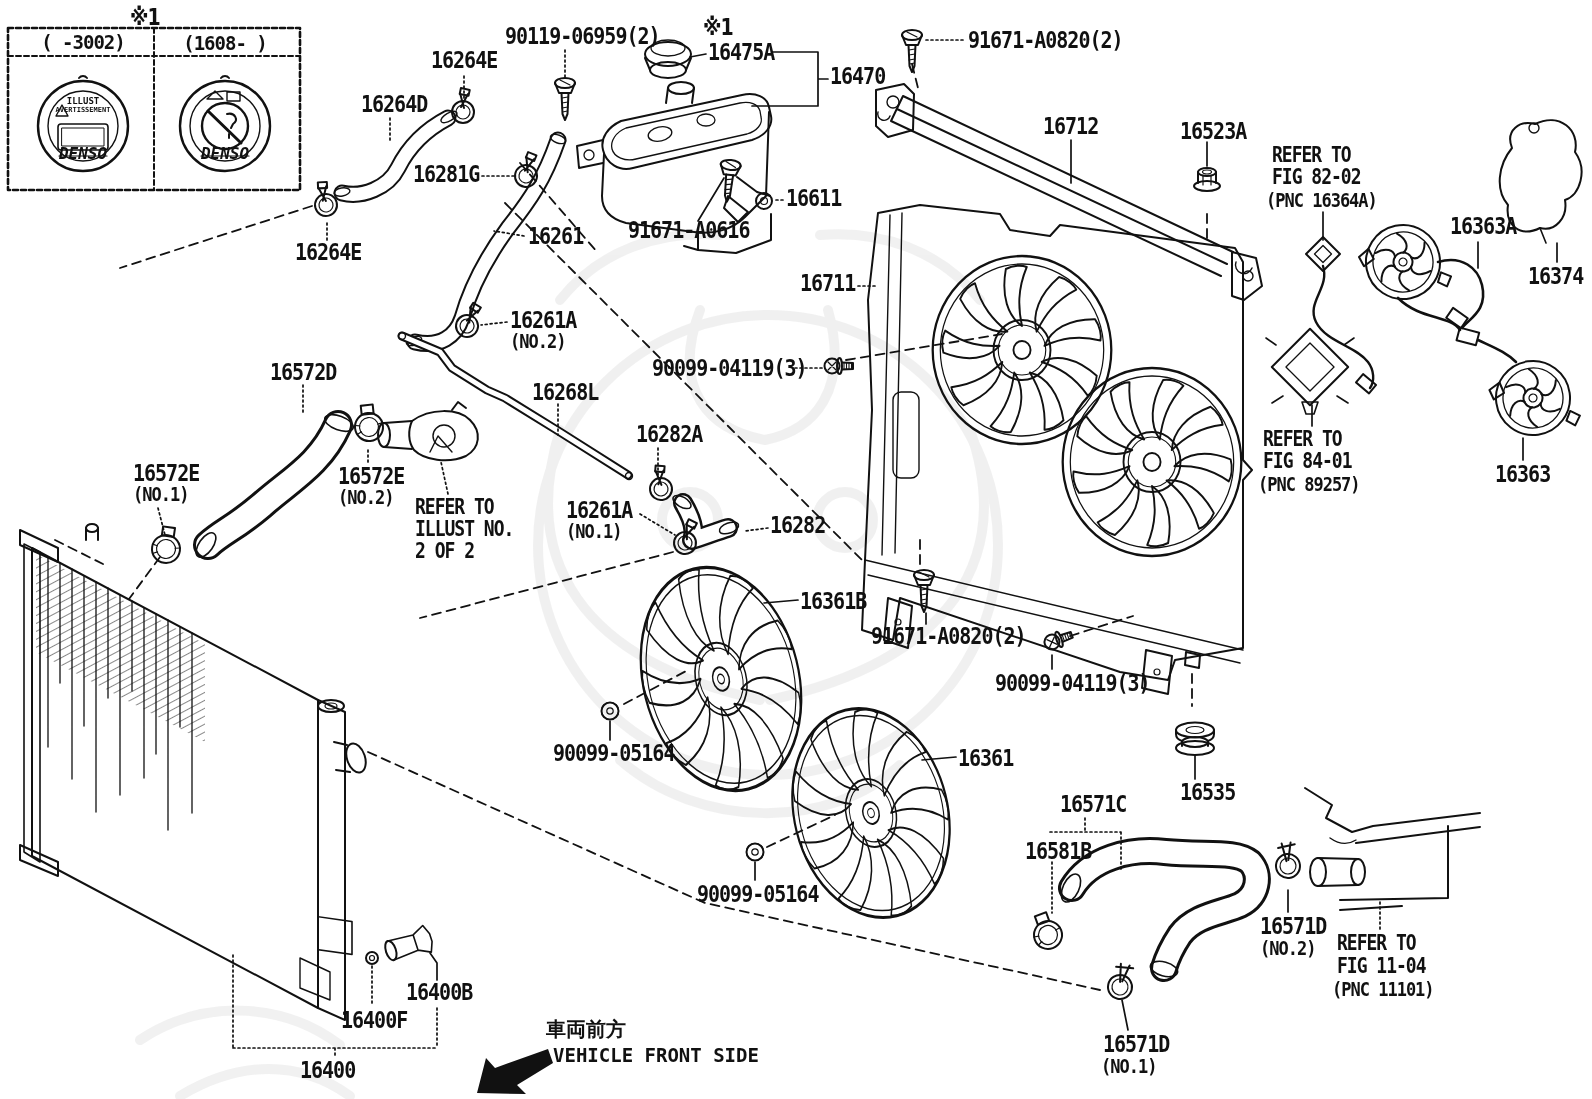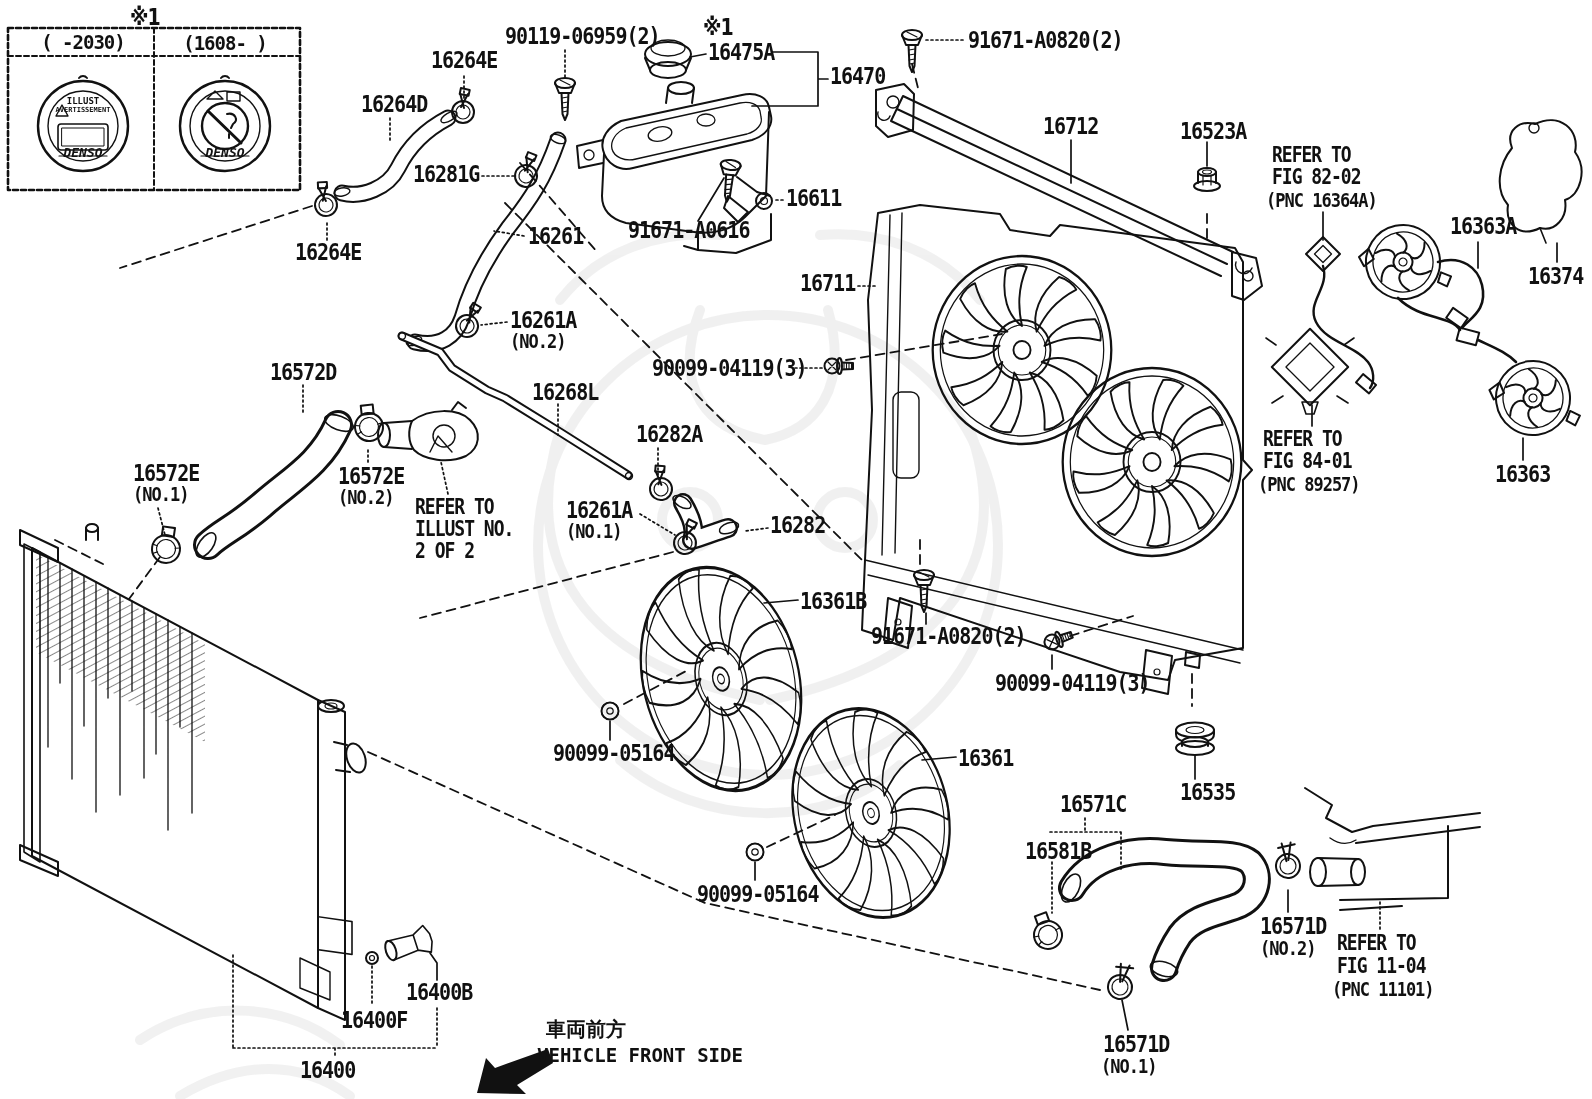--- a/index.html
+++ b/index.html
@@ -12,21 +12,21 @@
        white-space:pre;transform:scaleY(1.18);transform-origin:0 0;color:#111;}
   .sub{font-size:17px;}
   .ref{font-size:18px;}
   .pnc{font-size:17px;}
   .rem{font-size:19px;font-family:"DejaVu Sans",sans-serif;}
   .hdr{position:absolute;font-weight:bold;font-size:19px;letter-spacing:-1px;text-align:center;line-height:1;}
   .tiny{position:absolute;font-weight:bold;text-align:center;line-height:1;color:#111;}
   .jpzh{position:absolute;font-family:"DejaVu Sans",sans-serif;font-weight:bold;font-size:20px;}
   .enfr{position:absolute;font-weight:bold;font-size:19px;letter-spacing:0px;}
   .code{position:absolute;font-weight:bold;font-size:20px;letter-spacing:0px;}
-  .denso{font-style:italic;font-size:13px;letter-spacing:0px;}
+  .denso{font-style:italic;font-size:16px;letter-spacing:0px;}
 </style>
 </head>
 <body>
 
 <div id="stage">
 
 <svg id="art" width="1592" height="1099" viewBox="0 0 1592 1099" stroke="#111" fill="none" stroke-width="2" stroke-linecap="round" stroke-linejoin="round">
 <defs>
   <pattern id="fins" width="7" height="7" patternUnits="userSpaceOnUse" patternTransform="rotate(62)">
     <line x1="0" y1="0" x2="0" y2="7" stroke="#111" stroke-width="1"></line>
@@ -462,21 +462,21 @@
   <path d="M920,540 V564"></path>
   <path d="M1070,636 L1133,616"></path>
   <path d="M1192,674 V706"></path>
   <path d="M55,540 L103,564"></path>
 </g>
 
 <polygon points="548,1049 553,1063 517,1085 526,1094 477,1093 486,1058 495,1068" fill="#111" stroke="none"></polygon>
 </svg>
 
 <div class="lbl rem" style="left:130px;top:6px">※1</div>
-<div class="hdr" style="left:12px;top:33px;width:142px">(    -2030)</div>
+<div class="hdr" style="left:12px;top:33px;width:142px">(    -3002)</div>
 <div class="hdr" style="left:154px;top:34px;width:142px">(1608-    )</div>
 <div class="tiny" style="left:48px;top:97px;width:70px;font-size:9px">ILLUST</div>
 <div class="tiny" style="left:42px;top:107px;width:82px;font-size:7px">AVERTISSEMENT</div>
 <div class="tiny denso" style="left:53px;top:146px;width:60px">DENSO</div>
 <div class="tiny denso" style="left:195px;top:146px;width:60px">DENSO</div>
 
 <div class="lbl" style="left:505px;top:24px">90119-06959(2)</div>
 <div class="lbl rem" style="left:703px;top:16px">※1</div>
 <div class="lbl" style="left:708px;top:40px">16475A</div>
 <div class="lbl" style="left:830px;top:64px">16470</div>
@@ -530,16 +530,16 @@
 <div class="lbl ref" style="left:1337px;top:932px">REFER TO</div>
 <div class="lbl ref" style="left:1337px;top:955px">FIG 11-04</div>
 <div class="lbl pnc" style="left:1332px;top:979px">(PNC 11101)</div>
 <div class="lbl" style="left:1103px;top:1032px">16571D</div>
 <div class="lbl sub" style="left:1101px;top:1056px">(NO.1)</div>
 <div class="lbl" style="left:406px;top:980px">16400B</div>
 <div class="lbl" style="left:341px;top:1008px">16400F</div>
 <div class="lbl" style="left:300px;top:1058px">16400</div>
 
 <div class="jpzh" style="left:546px;top:1016px">車両前方</div>
-<div class="enfr" style="left:537px;top:1044px">VEHICLE FRONT SIDE</div>
+<div class="enfr" style="left:553px;top:1044px">VEHICLE FRONT SIDE</div>
 <div class="code" style="left:1474px;top:1119px">165590C</div>
 
 </div>
 
 </body></html>

